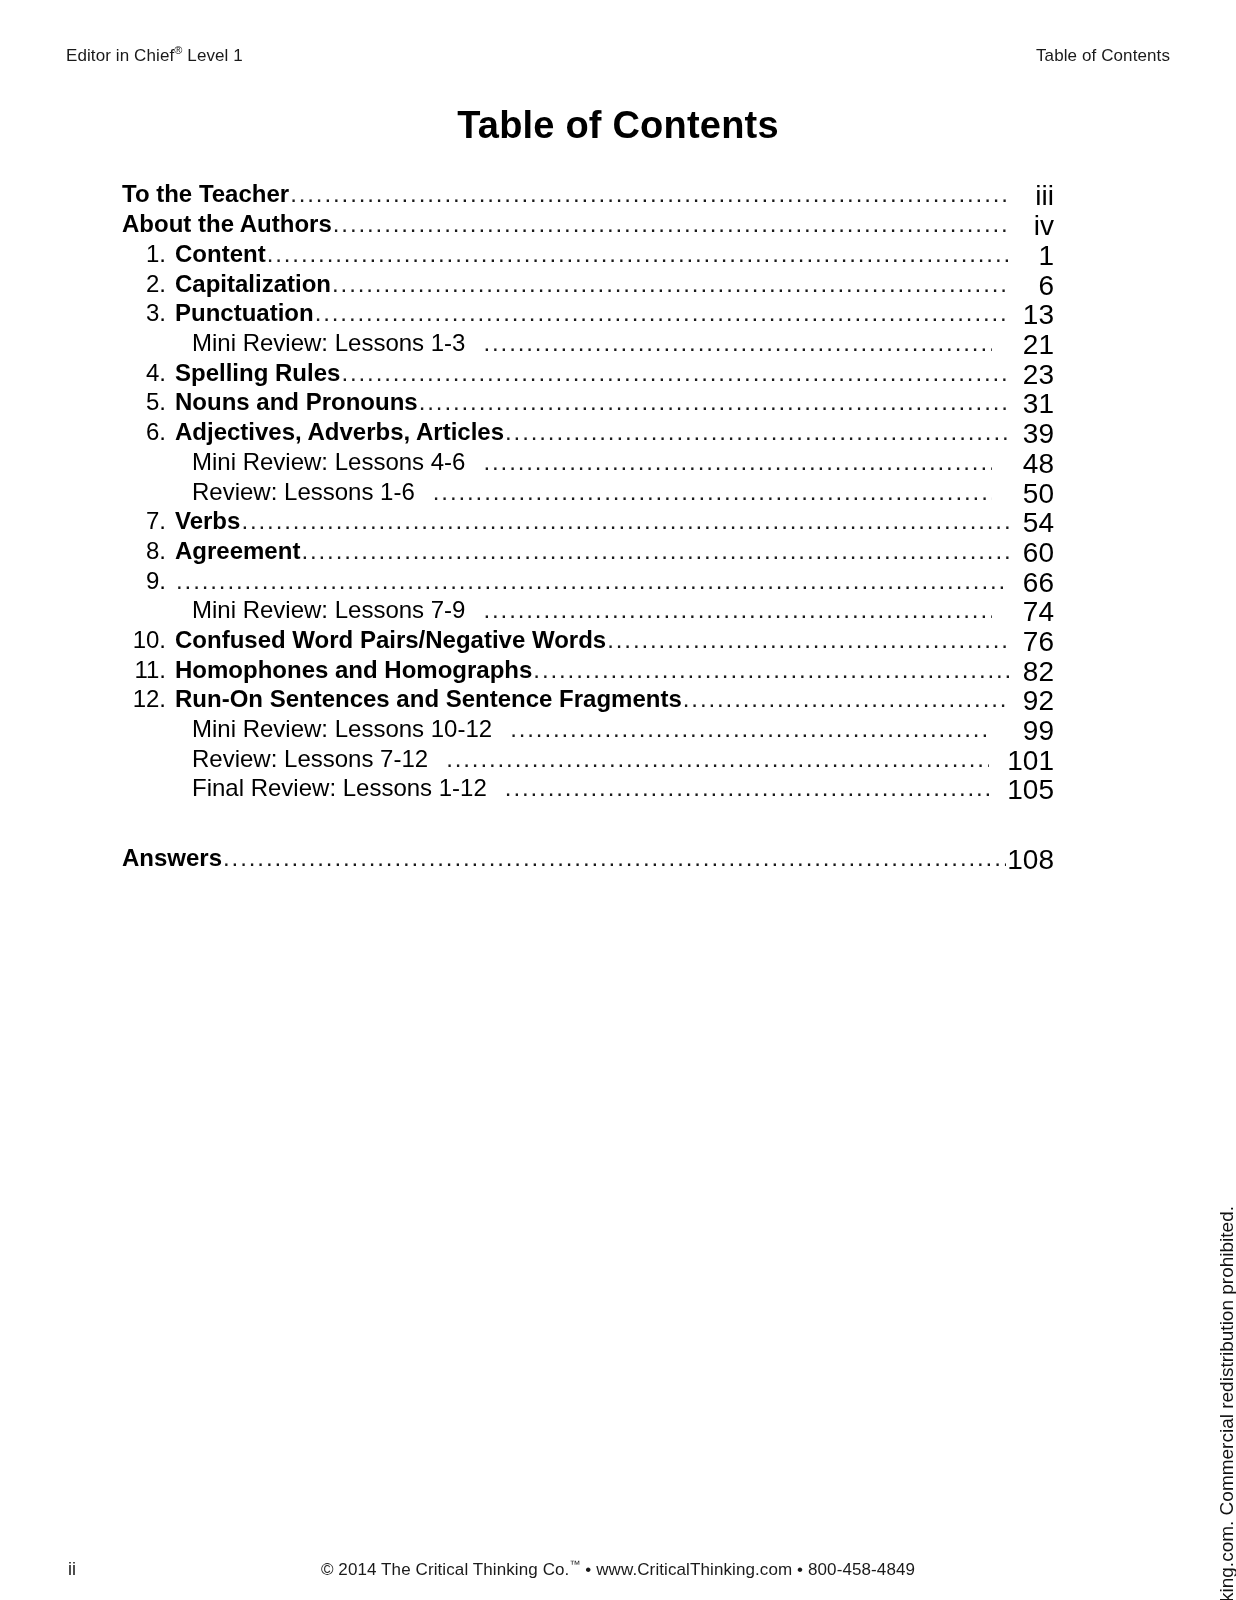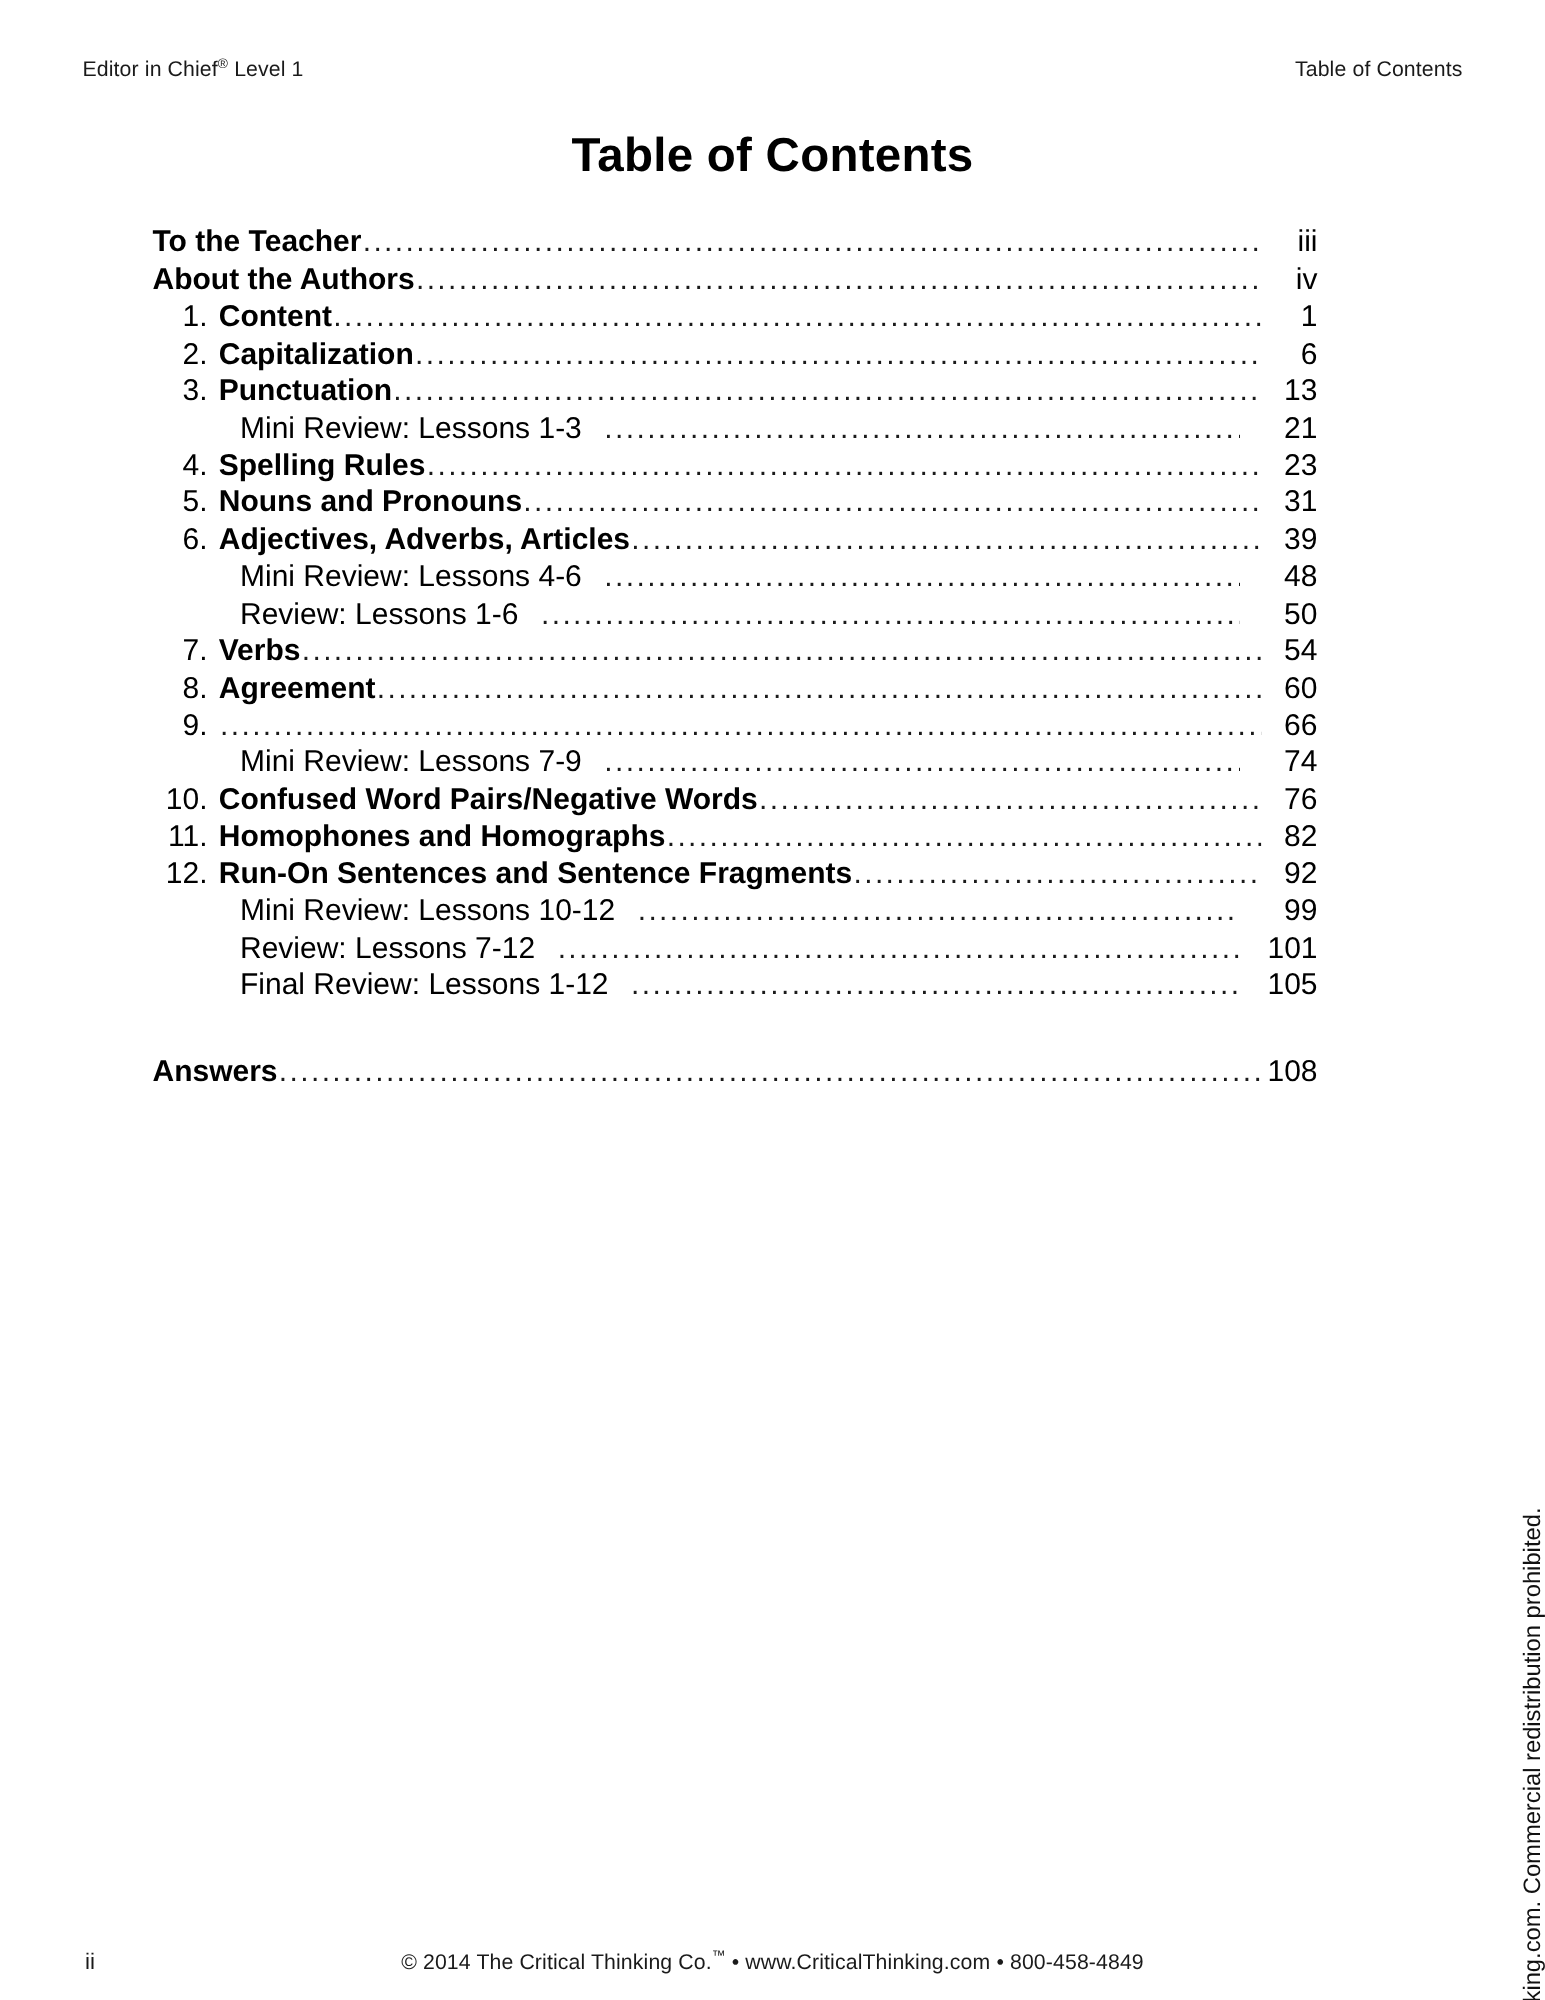--- a/index.html
+++ b/index.html
@@ -112,21 +112,21 @@
     font-size: 24px;
     letter-spacing: 1.9px;
     color: #1a1a1a;
   }
 
   .pageno {
     flex: 0 0 auto;
     min-width: 44px;
     text-align: right;
     font-weight: normal;
-    font-size: 24px;
+    font-size: 28px;
     color: #000000;
   }
 
   
   .toc-row.level-top .num,
   .toc-row.answers .num { flex: 0 0 0px; padding-right: 0; }
 
   
   .side-note {
     position: absolute;

